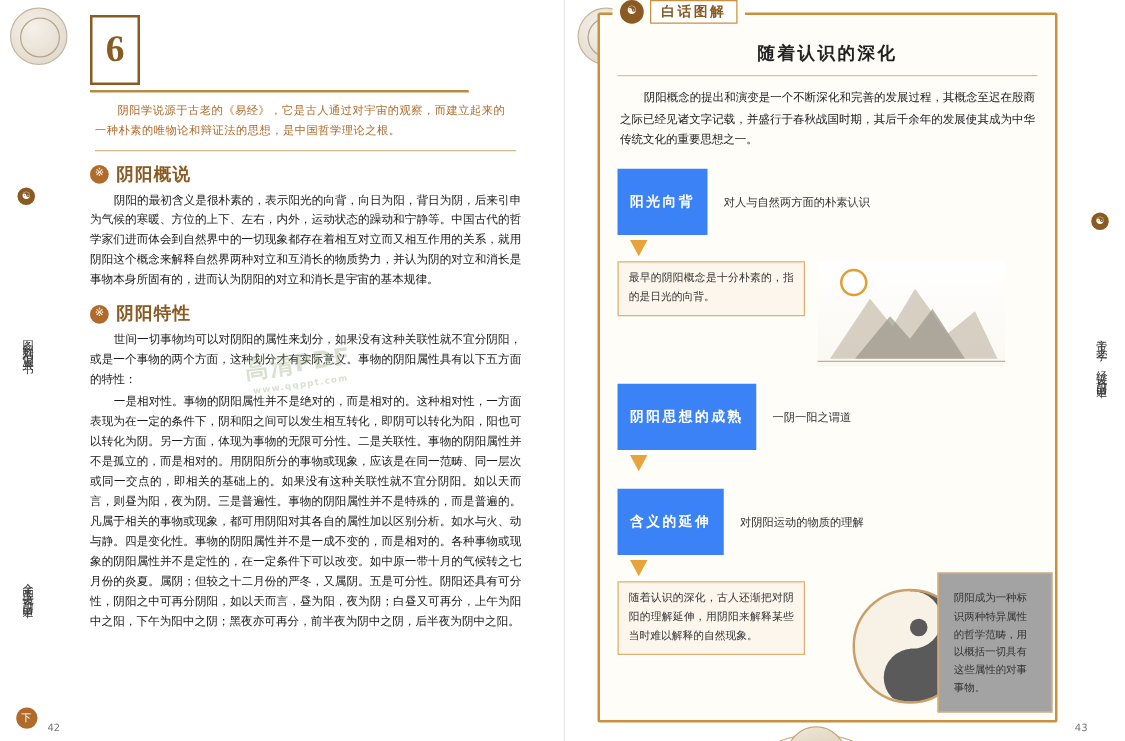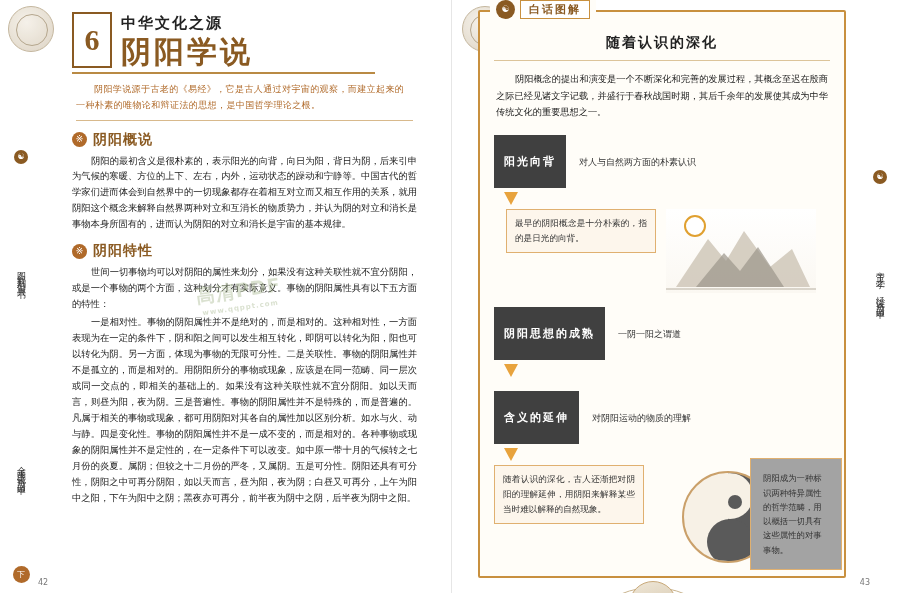--- a/index.html
+++ b/index.html
@@ -135,21 +135,21 @@
   }
   .panel-title-rule { border: none; border-top: 1px solid #dcc49a; margin: 0 14px 10px 14px; }
   .panel-intro {
     margin: 0 16px; font-size: 9.2px; line-height: 1.8;
     color: #1b1b1b; text-align: justify; text-indent: 19px;
   }
 
   .blk { position: relative; margin: 14px 0 0 14px; }
   .blk-label {
     display: inline-block;
-    background: #404040; color: #fff; font-size: 11px;
+    background: #3b82f6; color: #fff; font-size: 11px;
     font-weight: bold; padding: 19px 10px; letter-spacing: 2px;
   }
   .blk-sub { font-size: 9px; color: #333; margin-left: 8px; text-align: right; }
   .arrow-down {
     width: 0; height: 0; margin: 4px 0 0 10px;
     border-left: 7px solid transparent;
     border-right: 7px solid transparent;
     border-top: 13px solid #e8a33d;
   }
   .note-box {
@@ -244,24 +244,20 @@
 <body>
 
 <div class="spread">
 
   <div class="page-left">
 
     <div class="corner-seal"></div>
 
     <div class="chapter-head">
       <div class="chapter-num">6</div>
-      <div class="chapter-titles">
-        <div class="chapter-kicker">中华文化之源</div>
-        <div class="chapter-title">阴阳学说</div>
-      </div>
     </div>
     <hr class="title-rule">
 
     <div class="lead-note">阴阳学说源于古老的《易经》，它是古人通过对宇宙的观察，而建立起来的一种朴素的唯物论和辩证法的思想，是中国哲学理论之根。</div>
     <hr class="lead-rule">
 
     <div class="sec-head">
       <span class="sec-badge">※</span>
       <span class="sec-title">阴阳概说</span>
     </div>
@@ -297,21 +293,21 @@
 
       <div class="panel-title">随着认识的深化</div>
       <hr class="panel-title-rule">
       <div class="panel-intro">阴阳概念的提出和演变是一个不断深化和完善的发展过程，其概念至迟在殷商之际已经见诸文字记载，并盛行于春秋战国时期，其后千余年的发展使其成为中华传统文化的重要思想之一。</div>
 
       <div class="blk">
         <span class="blk-label">阳光向背</span>
         <span class="blk-sub">对人与自然两方面的朴素认识</span>
         <div class="arrow-down"></div>
         <div class="row" style="margin-top:4px;">
-          <div class="note-box" style="width:150px;margin-left:12px;">最早的阴阳概念是十分朴素的，指的是日光的向背。</div>
+          <div class="note-box" style="width:150px;">最早的阴阳概念是十分朴素的，指的是日光的向背。</div>
           <div class="mountain-art">
             <div class="sun"></div>
             <svg width="150" height="84" viewBox="0 0 150 84">
               <path d="M10 78 L42 30 L60 52 L78 22 L104 58 L126 40 L144 78 Z" fill="#cfc7b8" stroke="#8b8madd" opacity="0.85"></path>
               <path d="M30 78 L58 44 L74 62 L92 38 L118 78 Z" fill="#9b958a" opacity="0.7"></path>
               <path d="M0 80 L150 80" stroke="#b8b0a2" stroke-width="1" fill="none"></path>
             </svg>
           </div>
         </div>
       </div>

